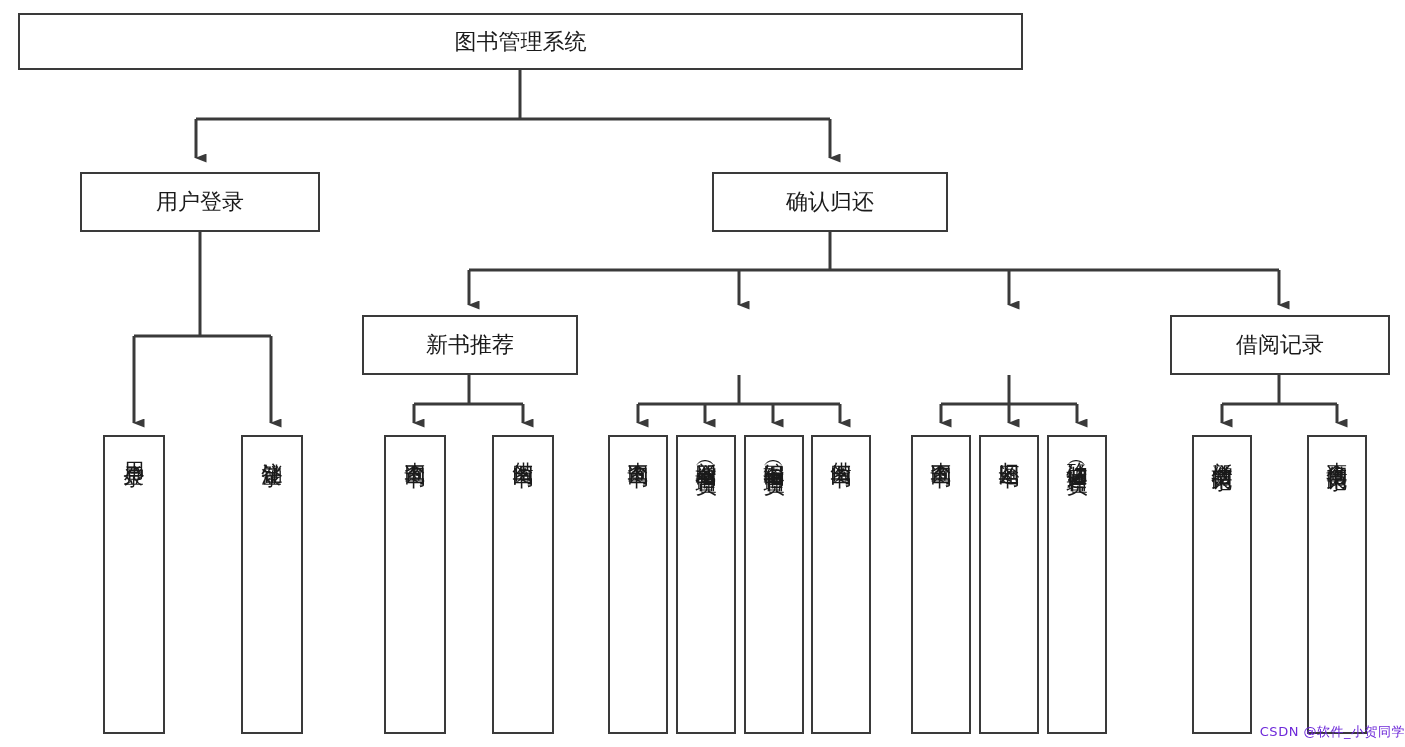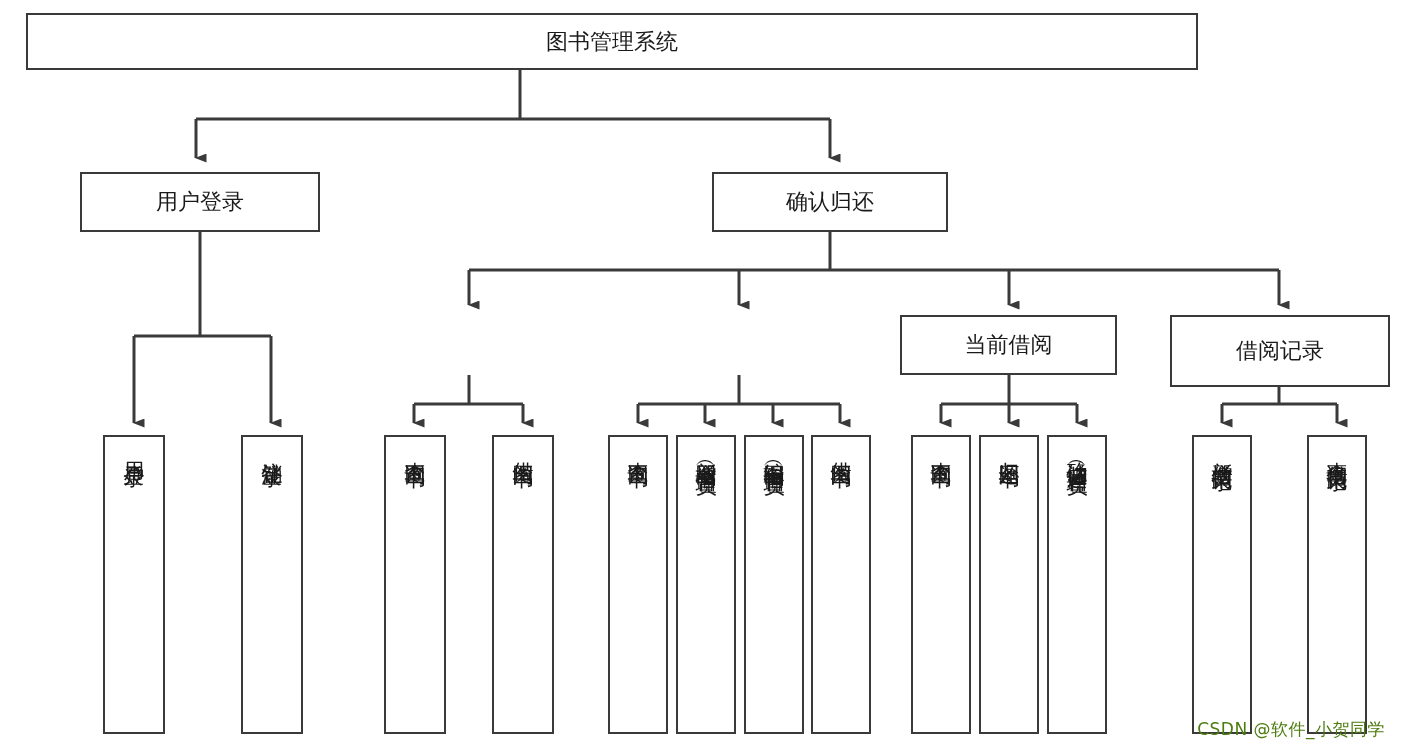--- a/index.html
+++ b/index.html
@@ -53,24 +53,24 @@
   }
   .node-box.vertical .node-label {
     font-size: 21px;
     writing-mode: vertical-rl;
     text-orientation: upright;
     letter-spacing: 2px;
     line-height: 1.05;
   }
   .watermark {
     position: absolute;
-    right: 20px;
+    right: 0;
     bottom: 6px;
-    font-size: 17px;
-    color: #4d7c0f;
+    font-size: 13px;
+    color: #6d28d9;
     font-family: "DejaVu Sans", "Liberation Sans", sans-serif;
     letter-spacing: 0.5px;
     pointer-events: none;
     user-select: none;
   }
 </style>
 </head>
 <body>
 
 <div id="diagram-root">
@@ -121,39 +121,39 @@
       <line x1="1009" y1="404" x2="1009" y2="423" marker-end="url(#arrowhead)"></line>
       <line x1="1077" y1="404" x2="1077" y2="423" marker-end="url(#arrowhead)"></line>
 
       <line x1="1279" y1="375" x2="1279" y2="404"></line>
       <line x1="1222" y1="404" x2="1337" y2="404"></line>
       <line x1="1222" y1="404" x2="1222" y2="423" marker-end="url(#arrowhead)"></line>
       <line x1="1337" y1="404" x2="1337" y2="423" marker-end="url(#arrowhead)"></line>
     </g>
   </svg>
 
-  <div class="node-box horizontal" style="left:18px; top:13px; width:1172px; height:57px;margin-left:8px;">
+  <div class="node-box horizontal" style="left:18px; top:13px; width:1005px; height:57px;">
     <span class="node-label">图书管理系统</span>
   </div>
 
   <div class="node-box horizontal" style="left:80px; top:172px; width:240px; height:60px;">
     <span class="node-label">用户登录</span>
   </div>
 
   <div class="node-box horizontal" style="left:712px; top:172px; width:236px; height:60px;">
     <span class="node-label">确认归还</span>
   </div>
 
-
-
-  <div class="node-box horizontal" style="left:900px; top:315px; width:217px; height:60px;">
-    <span class="node-label">当前借阅</span>
-  </div>
-
-  <div class="node-box horizontal" style="left:1170px; top:315px; width:220px; height:72px;">
+  <div class="node-box horizontal" style="left:362px; top:315px; width:216px; height:60px;">
+    <span class="node-label">新书推荐</span>
+  </div>
+
+
+
+  <div class="node-box horizontal" style="left:1170px; top:315px; width:220px; height:60px;">
     <span class="node-label">借阅记录</span>
   </div>
 
   <div class="node-box vertical" style="left:103px; top:435px; width:62px; height:299px;">
     <span class="node-label">用户登录</span>
   </div>
 
   <div class="node-box vertical" style="left:241px; top:435px; width:62px; height:299px;">
     <span class="node-label">注销登录</span>
   </div>

